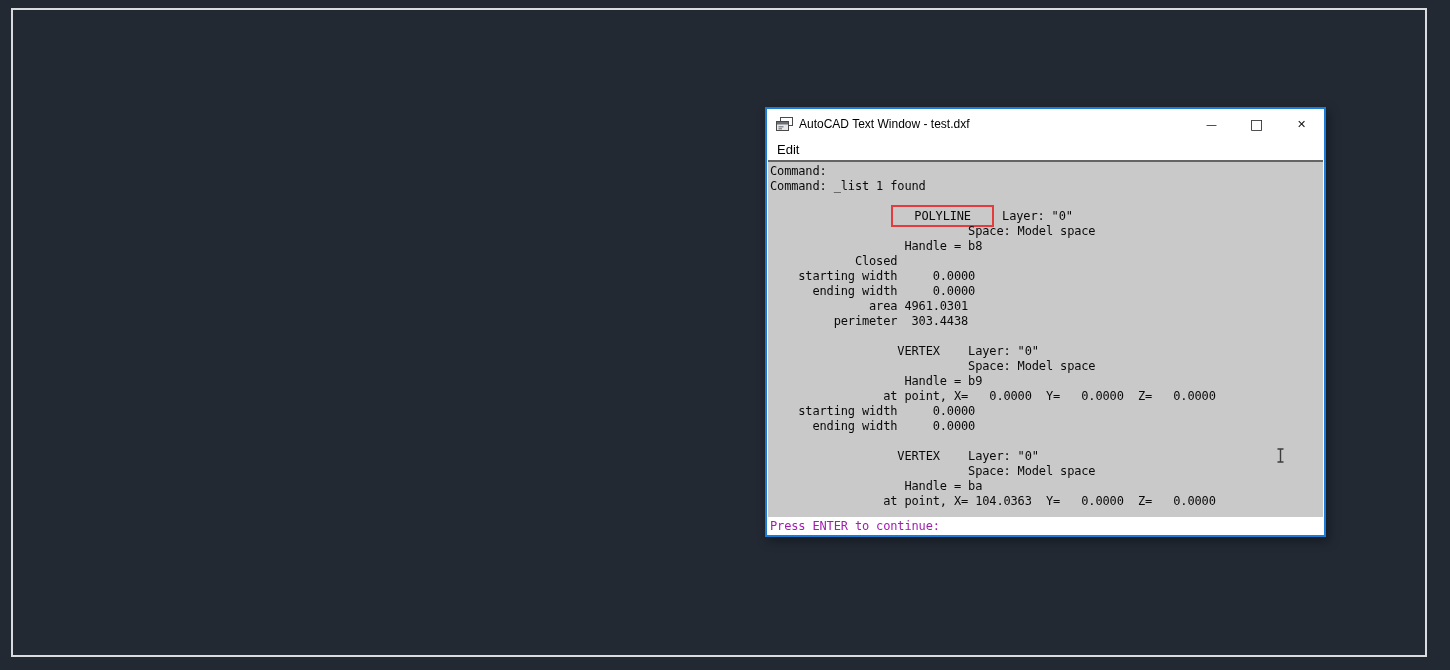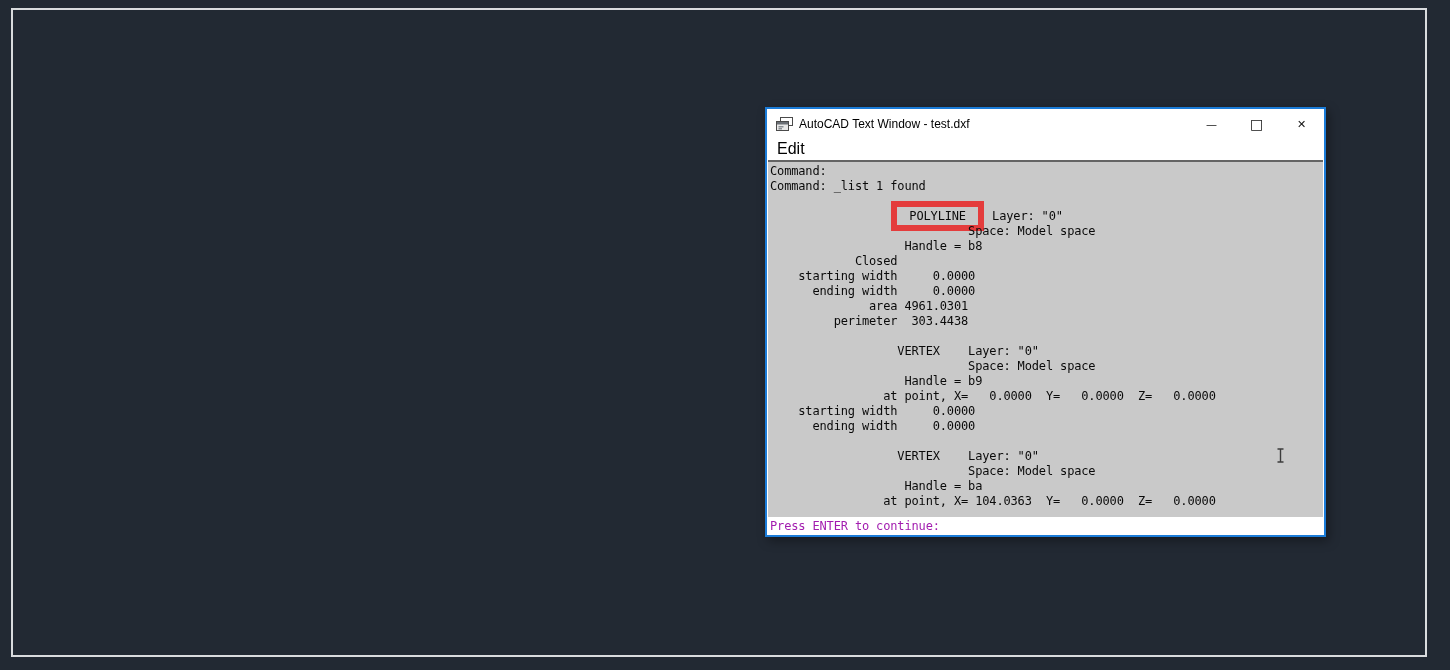--- a/index.html
+++ b/index.html
@@ -38,40 +38,40 @@
   .cap-btn{
     width:45px;height:100%;
     display:flex;align-items:center;justify-content:center;
     font-size:11px;color:#111;cursor:default;
     font-family:"DejaVu Sans", sans-serif;
   }
   .menubar{
     height:21px;flex:0 0 21px;background:#ffffff;
     display:flex;align-items:center;
   }
-  .menu-item{font-size:16px;color:#000;padding:2px 7px 3px 10px;}
+  .menu-item{font-size:13px;color:#000;padding:2px 7px 3px 10px;}
   .console{
     flex:1 1 auto;
     margin:0 1px;
     background:#c9c9c9;
     border-top:2px solid #646464;
     overflow:hidden;
     position:relative;
   }
   .console-pre{
     margin:0;padding:2px 0 0 2px;
     font-family:"DejaVu Sans Mono", monospace;
     font-size:12px;line-height:15px;
     letter-spacing:-0.15px;
     color:#0a0a0a;
     white-space:pre;
   }
   .hl{
-    border:6px solid #ec4899;
-    padding:2px 12px;
+    border:2px solid #ec4899;
+    padding:2px 21px;
     margin:0 -6px;
   }
   .inputline{
     flex:0 0 18px;height:18px;background:#ffffff;
     font-family:"DejaVu Sans Mono", monospace;
     font-size:12px;line-height:18px;
     letter-spacing:-0.15px;
     color:#a21caf;white-space:pre;
     padding-left:3px;
   }

